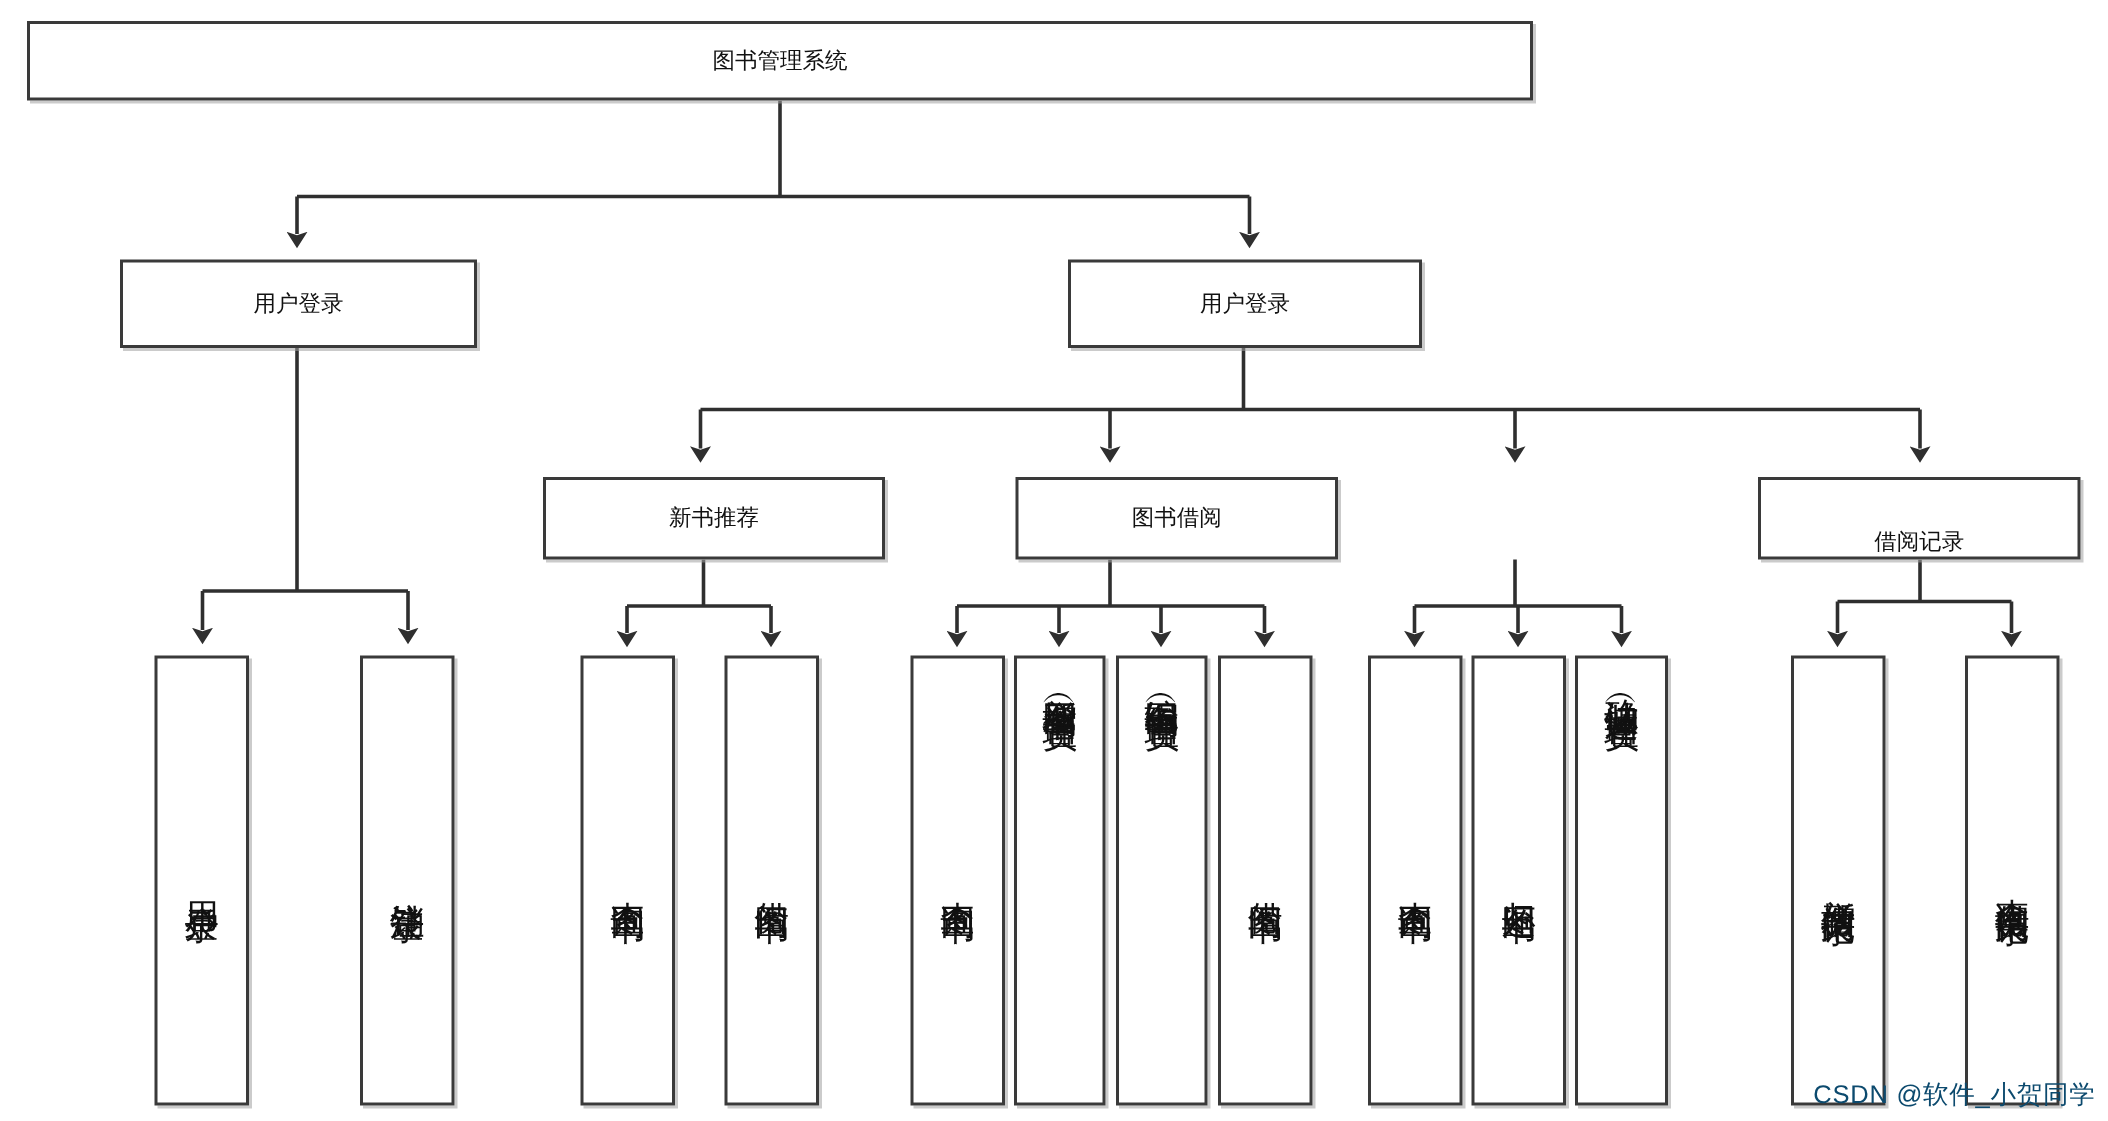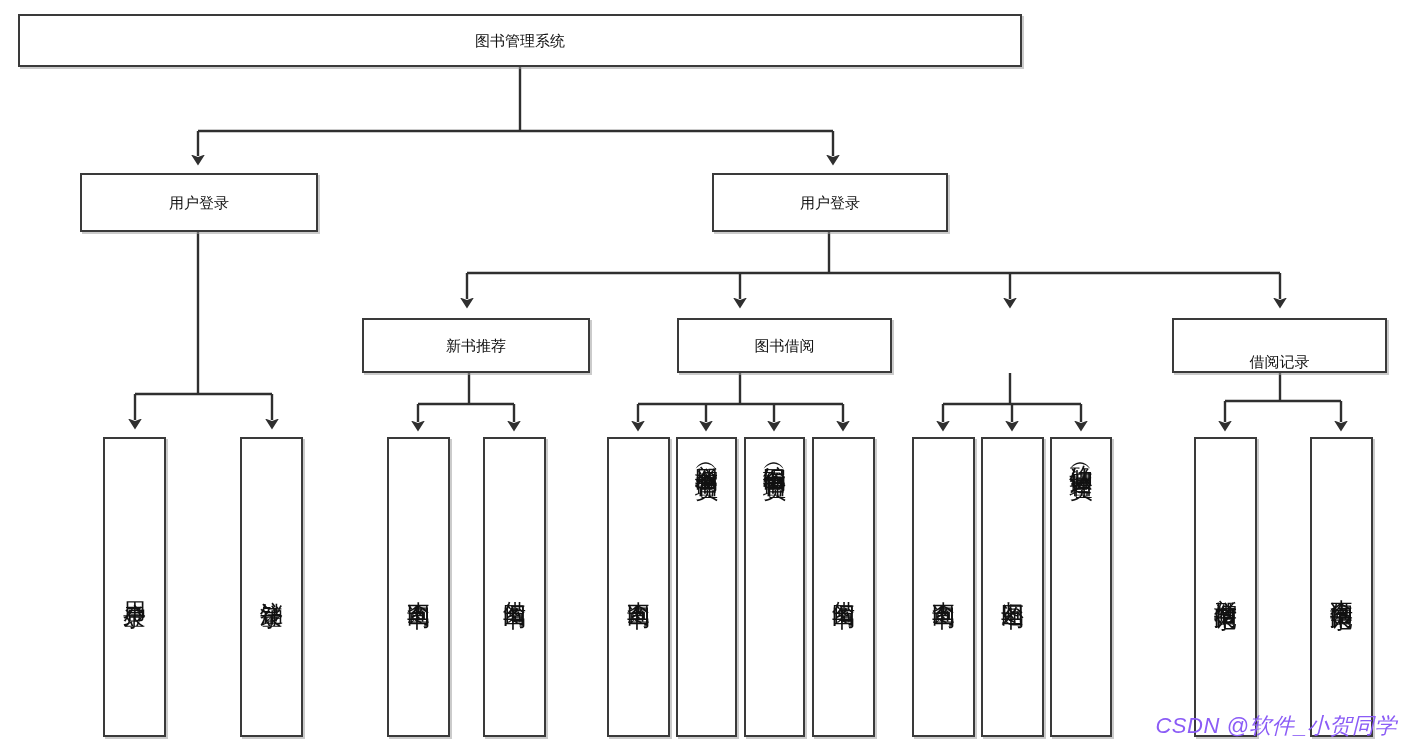--- a/index.html
+++ b/index.html
@@ -56,25 +56,24 @@
     line-height: 1.0;
   }
   .v-node.v-center {
     align-items: center;
     padding-top: 0;
   }
   #watermark {
     position: absolute;
     right: 8px;
     bottom: 6px;
-    font-size: 22px;
-    color: #8b5cf6;
+    font-size: 17px;
+    color: #0c4a6e;
     letter-spacing: 0.5px;
     user-select: none;
-    font-style: italic;
   }
 </style>
 </head>
 <body>
 
 <div id="stage">
 
   <svg class="edges" viewBox="0 0 1405 747">
     <defs>
       <marker id="arrow" markerWidth="12" markerHeight="14" refX="1.5" refY="7" orient="auto" markerUnits="userSpaceOnUse">

